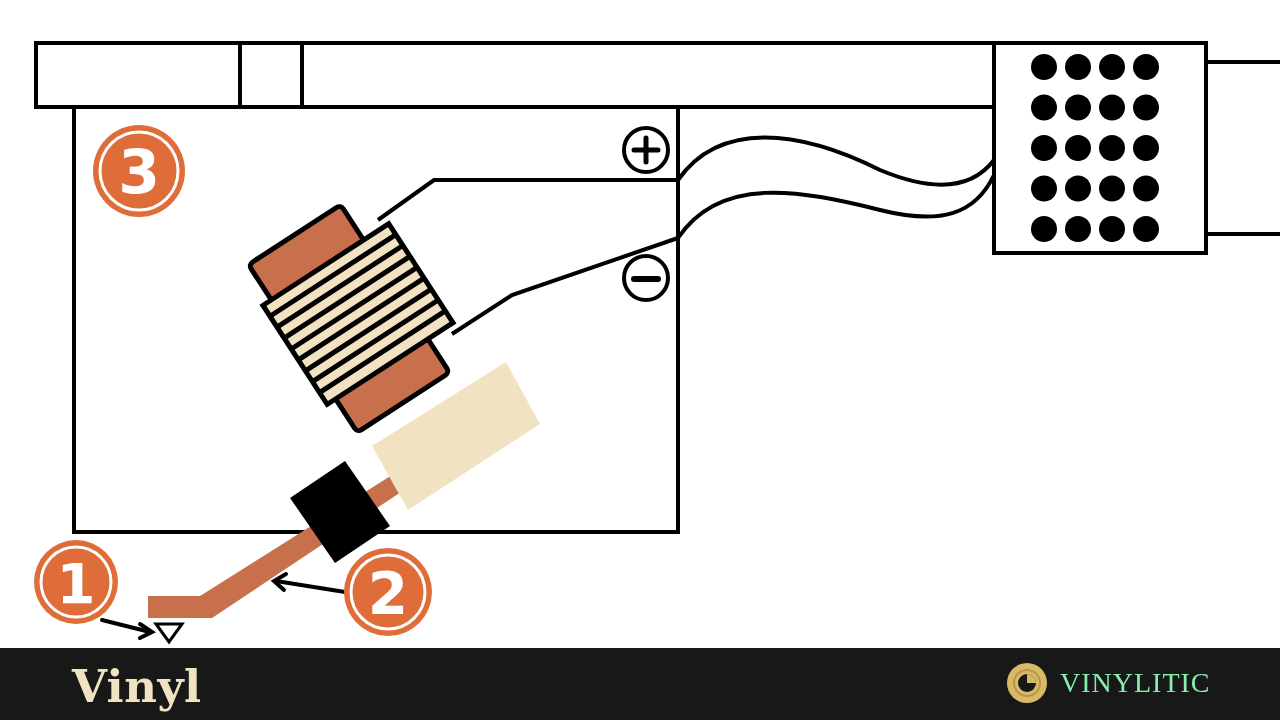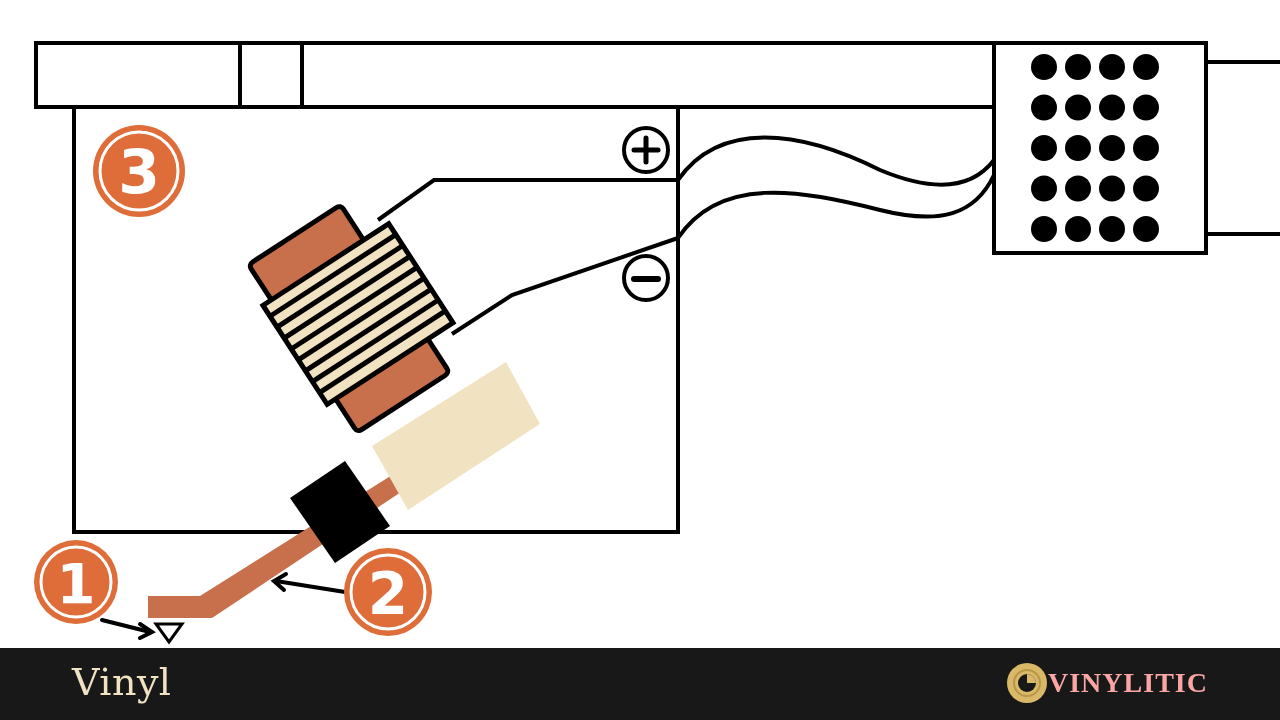--- a/index.html
+++ b/index.html
@@ -1,22 +1,22 @@
 <!DOCTYPE html>
 <html><head>
   <meta charset="utf-8">
   <style>
     html, body { margin: 0; padding: 0; background: #ffffff; }
     body { width: 1280px; height: 720px; position: relative; overflow: hidden; font-family: "Liberation Sans", sans-serif; }
     #diagram { position: absolute; left: 0; top: 0; width: 1280px; height: 648px; }
     .footer { position: absolute; left: 0; top: 648px; width: 1280px; height: 72px; background: #181818; }
-    .footer-title { position: absolute; left: 72px; top: 12px; font-family: "DejaVu Serif", serif; font-weight: normal; font-size: 38px; color: #f1e3c2; letter-spacing: 0.5px; }
+    .footer-title { position: absolute; left: 72px; top: 12px; font-family: "DejaVu Serif", serif; font-weight: bold; font-size: 45px; color: #f1e3c2; letter-spacing: 0.5px; }
     .brand { position: absolute; left: 1006px; top: 12px; height: 46px; display: flex; align-items: center; }
     .brand-logo { width: 42px; height: 42px; }
-    .brand-name { margin-left: 0; font-family: "Liberation Serif", serif; font-weight: bold; font-size: 28px; color: #fca5a5; letter-spacing: 1px; }
+    .brand-name { margin-left: 12px; font-family: "Liberation Serif", serif; font-weight: normal; font-size: 28px; color: #86efac; letter-spacing: 1px; }
     .badge-text { font-family: "DejaVu Sans", sans-serif; font-weight: bold; fill: #ffffff; }
   </style>
 </head>
 <body>
 
 <svg id="diagram" viewBox="0 0 1280 648" xmlns="http://www.w3.org/2000/svg">
 
   <g fill="#fff" stroke="#000" stroke-width="4">
     <rect x="36" y="43" width="958" height="64"></rect>
     <line x1="240" y1="43" x2="240" y2="107"></line>

